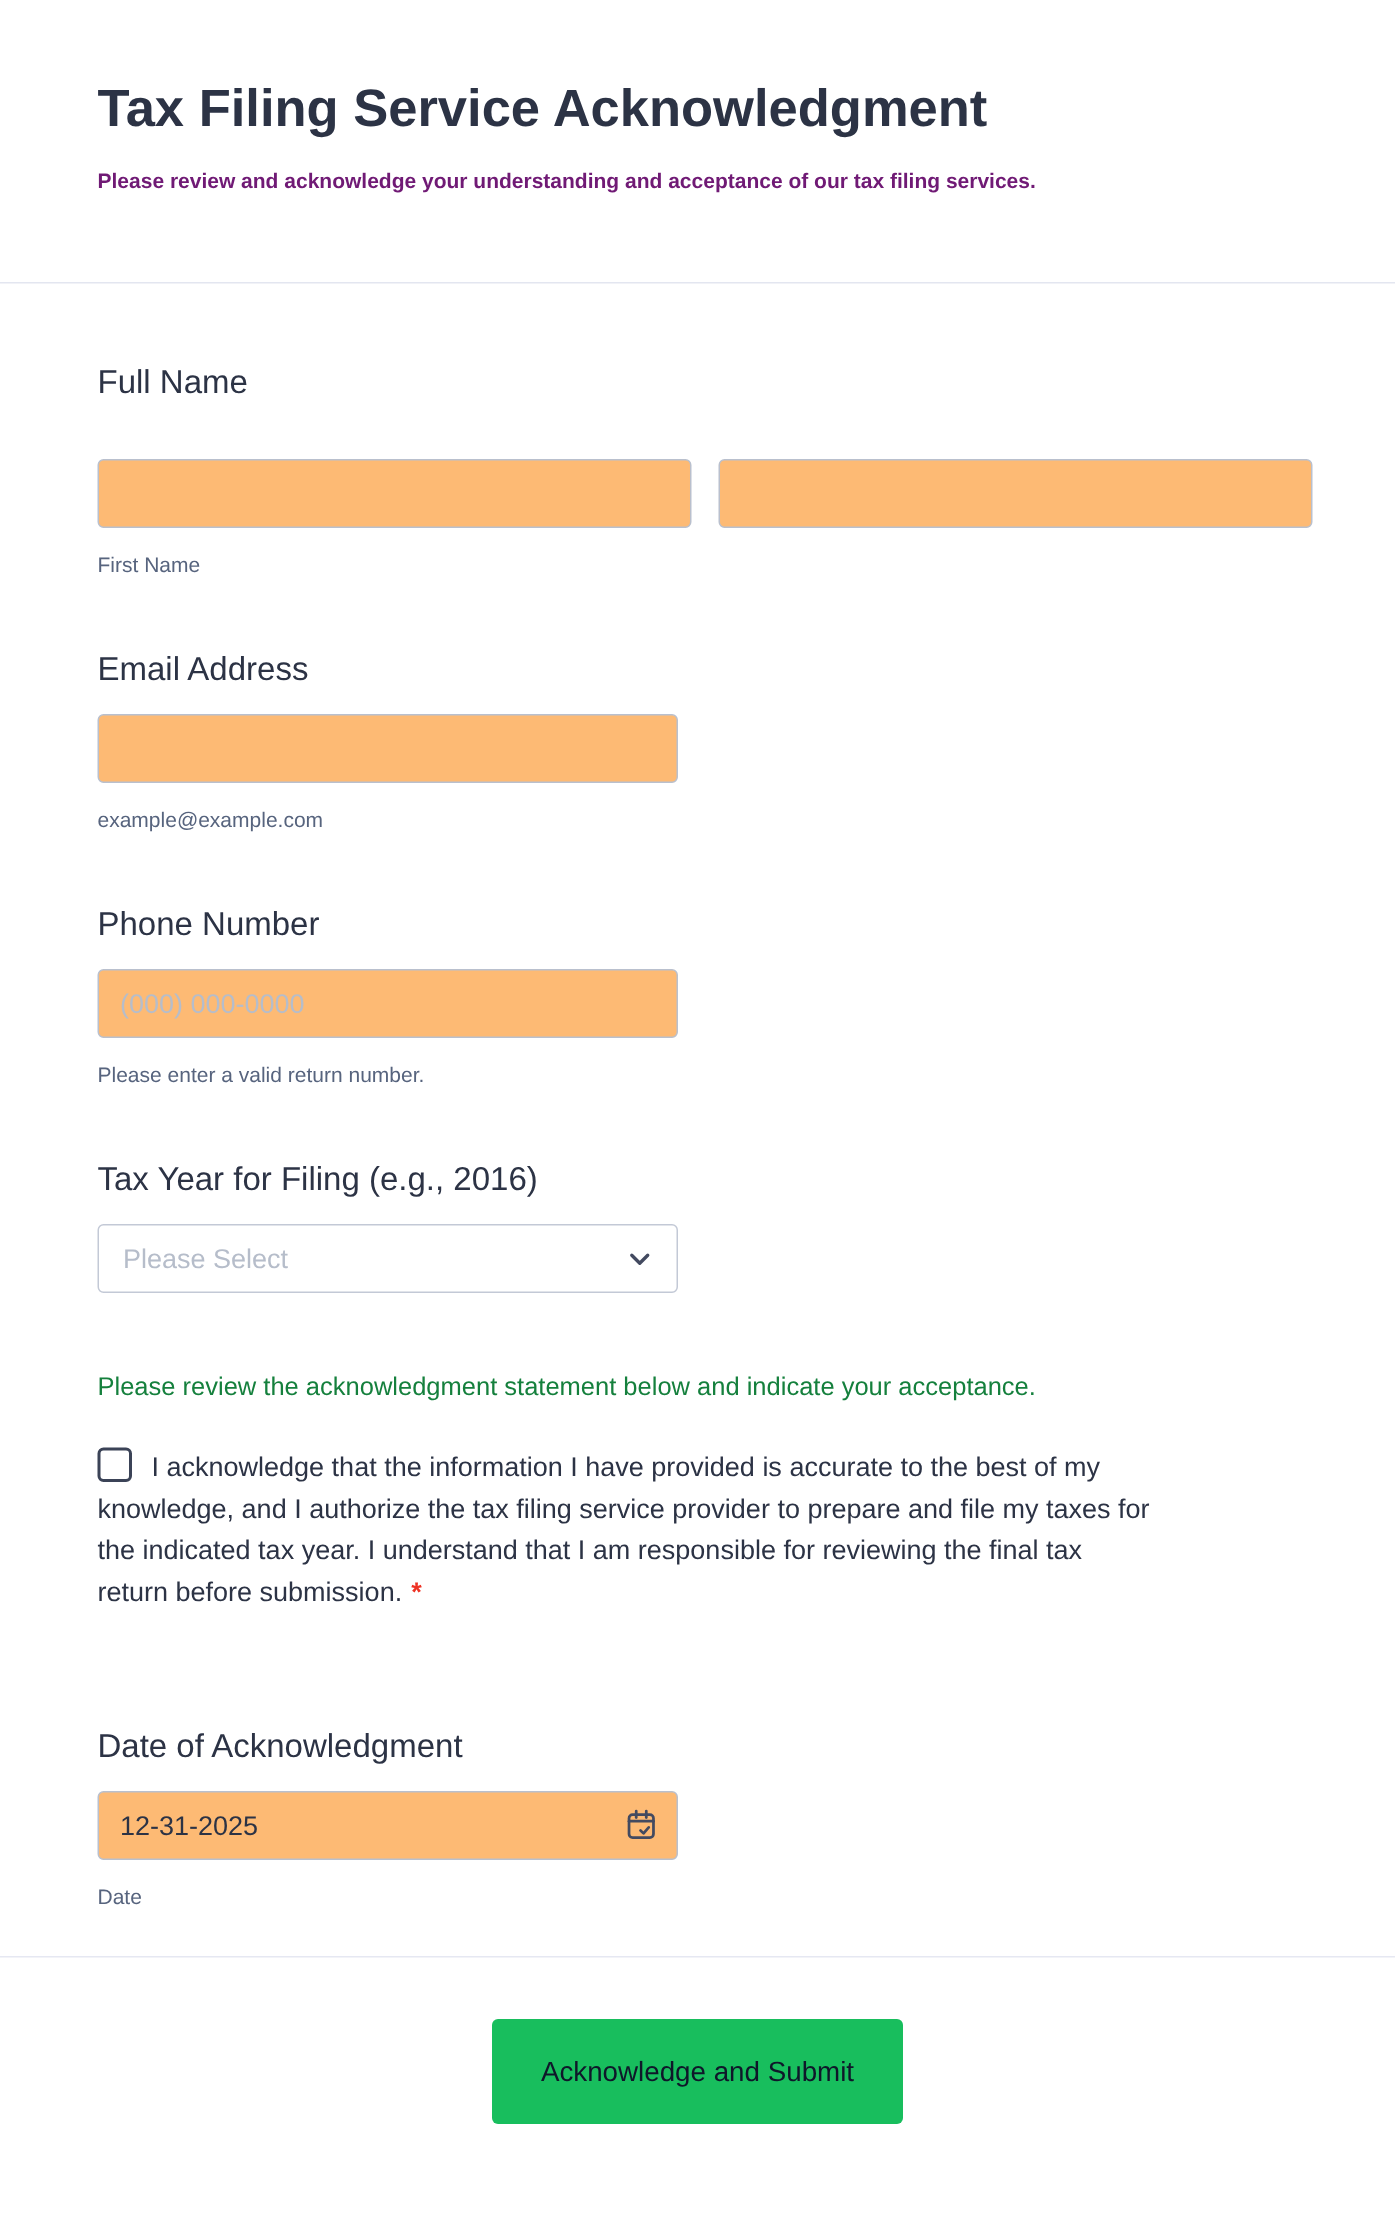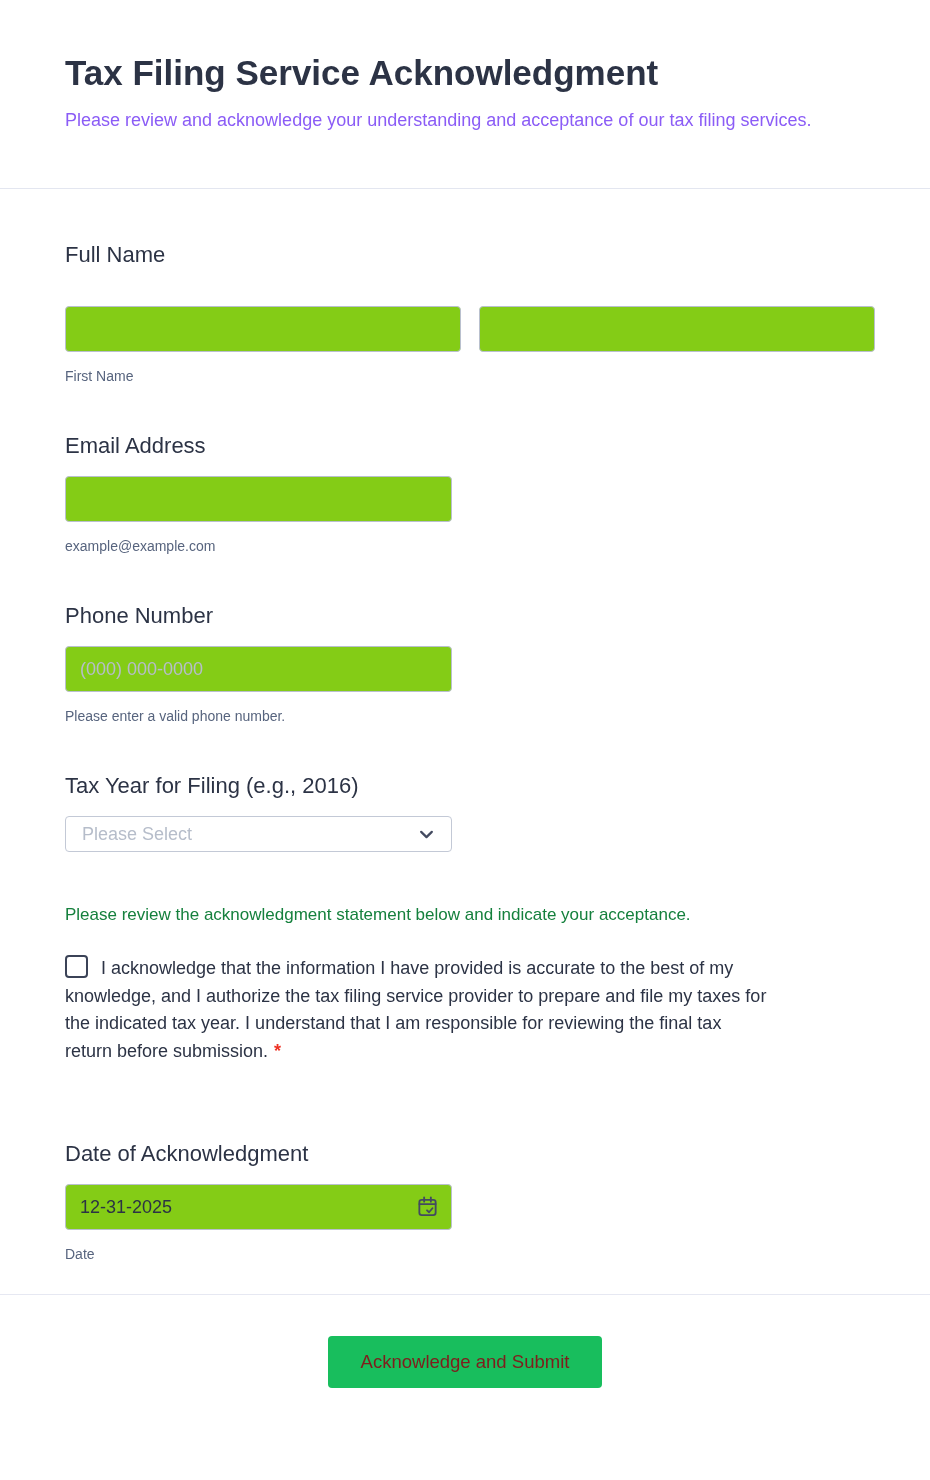--- a/index.html
+++ b/index.html
@@ -15,24 +15,25 @@
     border-bottom: 1px solid #e3e6f0;
   }
   .form-title {
     font-size: 35px;
     font-weight: 700;
     line-height: 42px;
     color: #2c3345;
     margin-bottom: 10px;
   }
   .form-subtitle {
-    font-size: 18px;
+    font-size: 14px;
     line-height: 32px;
-    color: #8b5cf6;
+    color: #701a75;
     max-width: 810px;
+    font-weight: bold;
   }
   .form-body { padding: 0 55px 0 65px; }
   .field { margin-top: 50px; }
   .field:first-child { margin-top: 54px; }
   .q-label {
     display: block;
     font-size: 22px;
     font-weight: 500;
     line-height: 23px;
     color: #2c3345;
@@ -46,34 +47,34 @@
   }
   .text-input {
     width: 100%;
     height: 46px;
     border: 1px solid #b9c0ce;
     border-radius: 4px;
     padding: 0 14px;
     font-family: inherit;
     font-size: 18px;
     color: #2c3345;
-    background: #84cc16;
+    background: #fdba74;
     outline: none;
   }
   .text-input::placeholder { color: #b6bdca; }
   .sublabel {
     margin-top: 17px;
     font-size: 14px;
     line-height: 15px;
     color: #57647e;
   }
   .narrow { width: 387px; }
   .select-box {
     width: 387px;
-    height: 36px;
+    height: 46px;
     border: 1px solid #c3c9d6;
     border-radius: 4px;
     background: #fff;
     display: flex;
     align-items: center;
     justify-content: space-between;
     padding: 0 16px;
     cursor: pointer;
   }
   .select-placeholder { font-size: 18px; color: #b6bdca; }
@@ -121,27 +122,27 @@
   }
   .footer {
     margin-top: 32px;
     border-top: 1px solid #e6e8f2;
     padding-top: 41px;
     text-align: center;
   }
   .submit-btn {
     display: inline-block;
     background: #18be5d;
-    color: #7f1d1d;
+    color: #0f172a;
     font-family: inherit;
     font-size: 18.5px;
     font-weight: 500;
     border: none;
     border-radius: 4px;
-    height: 52px;
+    height: 70px;
     padding: 0 33px;
     cursor: pointer;
   }
 </style>
 </head>
 <body>
 
 <div class="page">
 
   <div class="header">
@@ -166,21 +167,21 @@
 
     <div class="field">
       <label class="q-label">Email Address</label>
       <input class="text-input narrow" type="text" value="" style="">
       <div class="sublabel">example@example.com</div>
     </div>
 
     <div class="field">
       <label class="q-label">Phone Number</label>
       <input class="text-input narrow" type="text" placeholder="(000) 000-0000" style="">
-      <div class="sublabel">Please enter a valid phone number.</div>
+      <div class="sublabel">Please enter a valid return number.</div>
     </div>
 
     <div class="field">
       <label class="q-label">Tax Year for Filing (e.g., 2016)</label>
       <div class="select-box">
         <span class="select-placeholder">Please Select</span>
         <svg class="chevron" viewBox="0 0 16 16" fill="none" stroke="currentColor" stroke-width="2.1" stroke-linecap="round" stroke-linejoin="round">
           <path d="M3 5.5 L8 10.5 L13 5.5"></path>
         </svg>
       </div>

